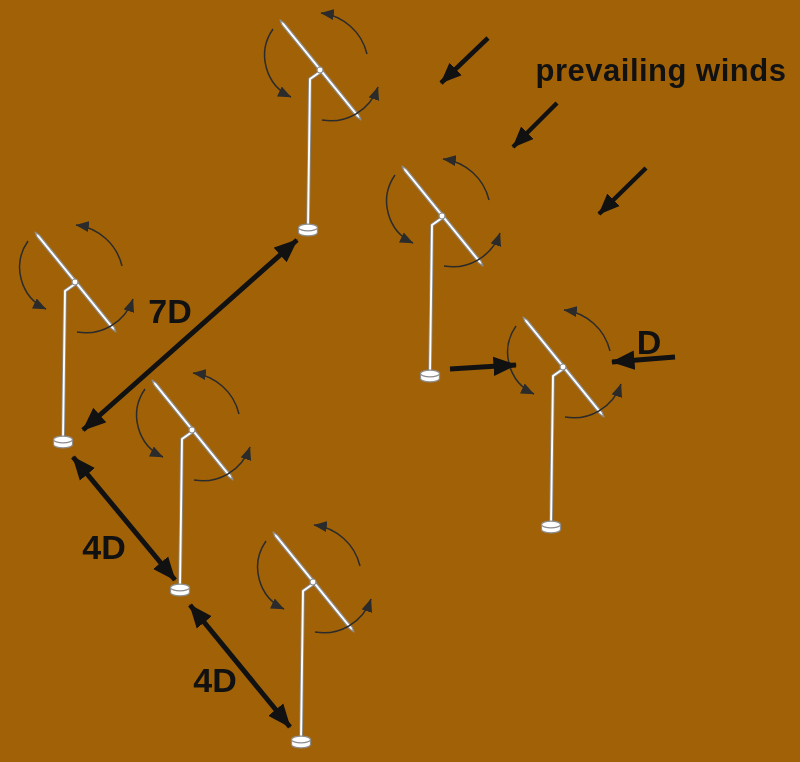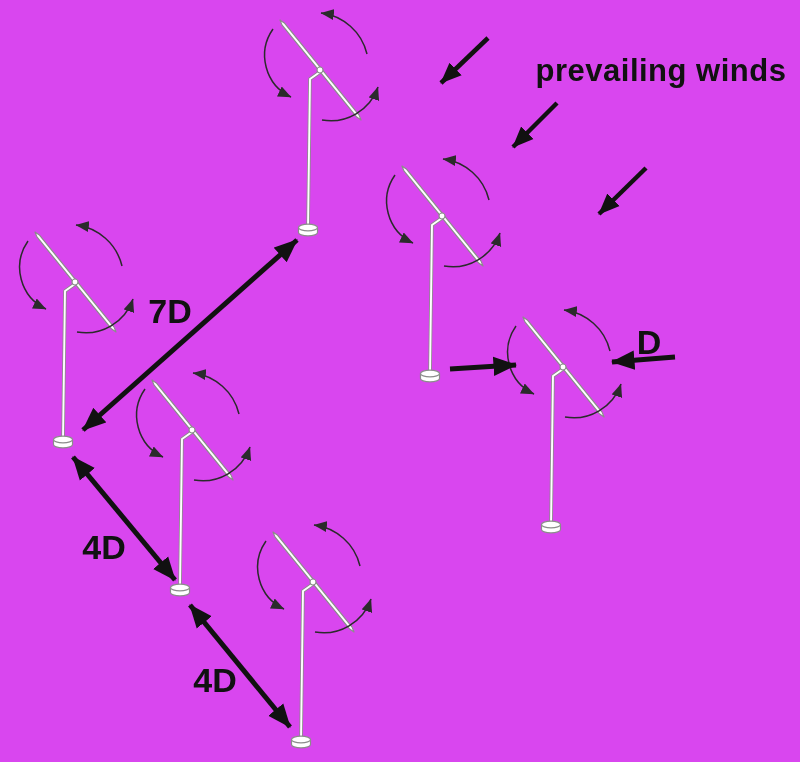--- a/index.html
+++ b/index.html
@@ -4,21 +4,21 @@
 <style>
   html, body {
     margin: 0;
     padding: 0;
     background: #ffffff;
   }
   .stage {
     width: 800px;
     height: 762px;
     position: relative;
-    background: #d946ef;
+    background: #a16207;
     overflow: hidden;
   }
   svg { display: block; }
   .dim-line {
     stroke: #111111;
     stroke-width: 5;
     fill: none;
   }
   .wind-line {
     stroke: #111111;

